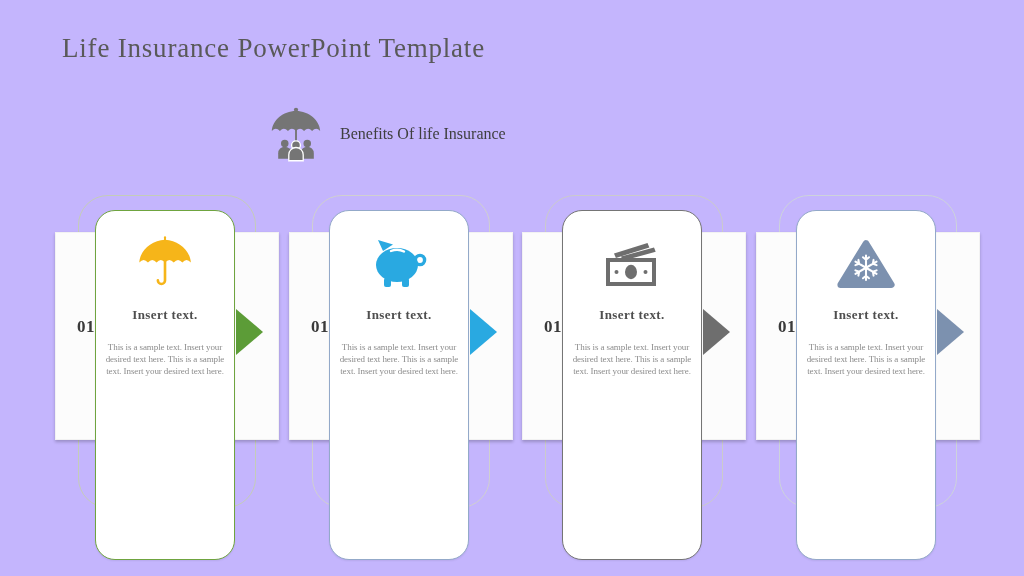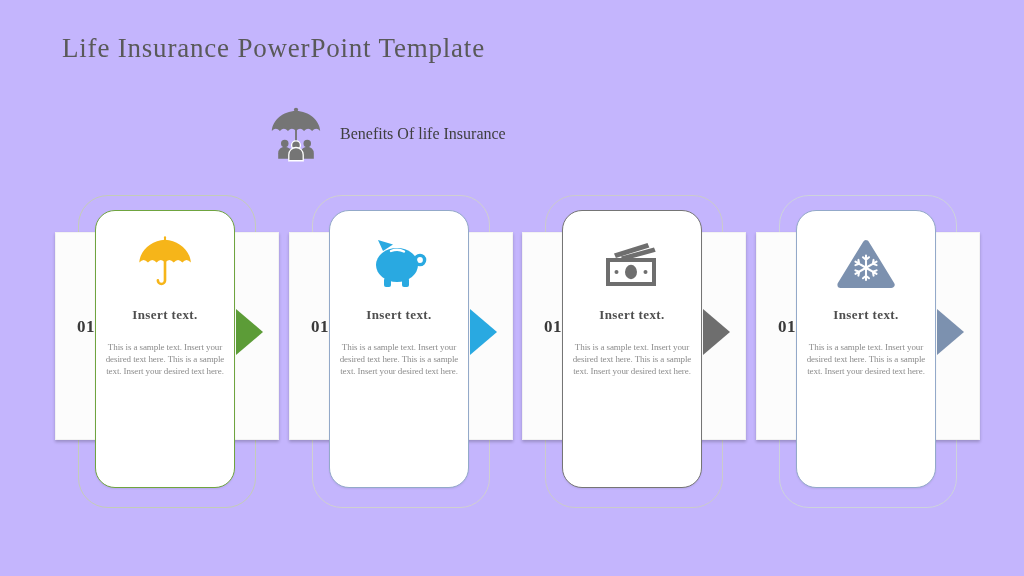--- a/index.html
+++ b/index.html
@@ -33,21 +33,21 @@
   .step-number{
     position:absolute;left:2px;top:122px;width:38px;text-align:right;
     font-size:17px;font-weight:bold;color:#3a3a3a;letter-spacing:.5px;
   }
   .arrow{
     position:absolute;left:181px;top:114px;width:0;height:0;
     border-top:23px solid transparent;border-bottom:23px solid transparent;
     border-left:27px solid var(--arrow);
   }
   .card{
-    position:absolute;left:40px;top:15px;width:140px;height:278px;
+    position:absolute;left:40px;top:15px;width:140px;height:350px;
     background:#ffffff;border:1.6px solid var(--border);border-radius:20px;
     box-shadow:0 1px 2px rgba(0,0,0,.07);
     display:flex;flex-direction:column;align-items:center;box-sizing:border-box;
   }
   .card .icon{width:60px;height:62px;margin-top:22px;color:var(--icon);flex:none;}
   .card-heading{
     margin-top:12px;font-size:13px;font-weight:bold;color:#4f4f4f;letter-spacing:.4px;
   }
   .card-body{
     margin-top:18px;width:130px;font-size:9px;line-height:1.36;letter-spacing:-.1px;

